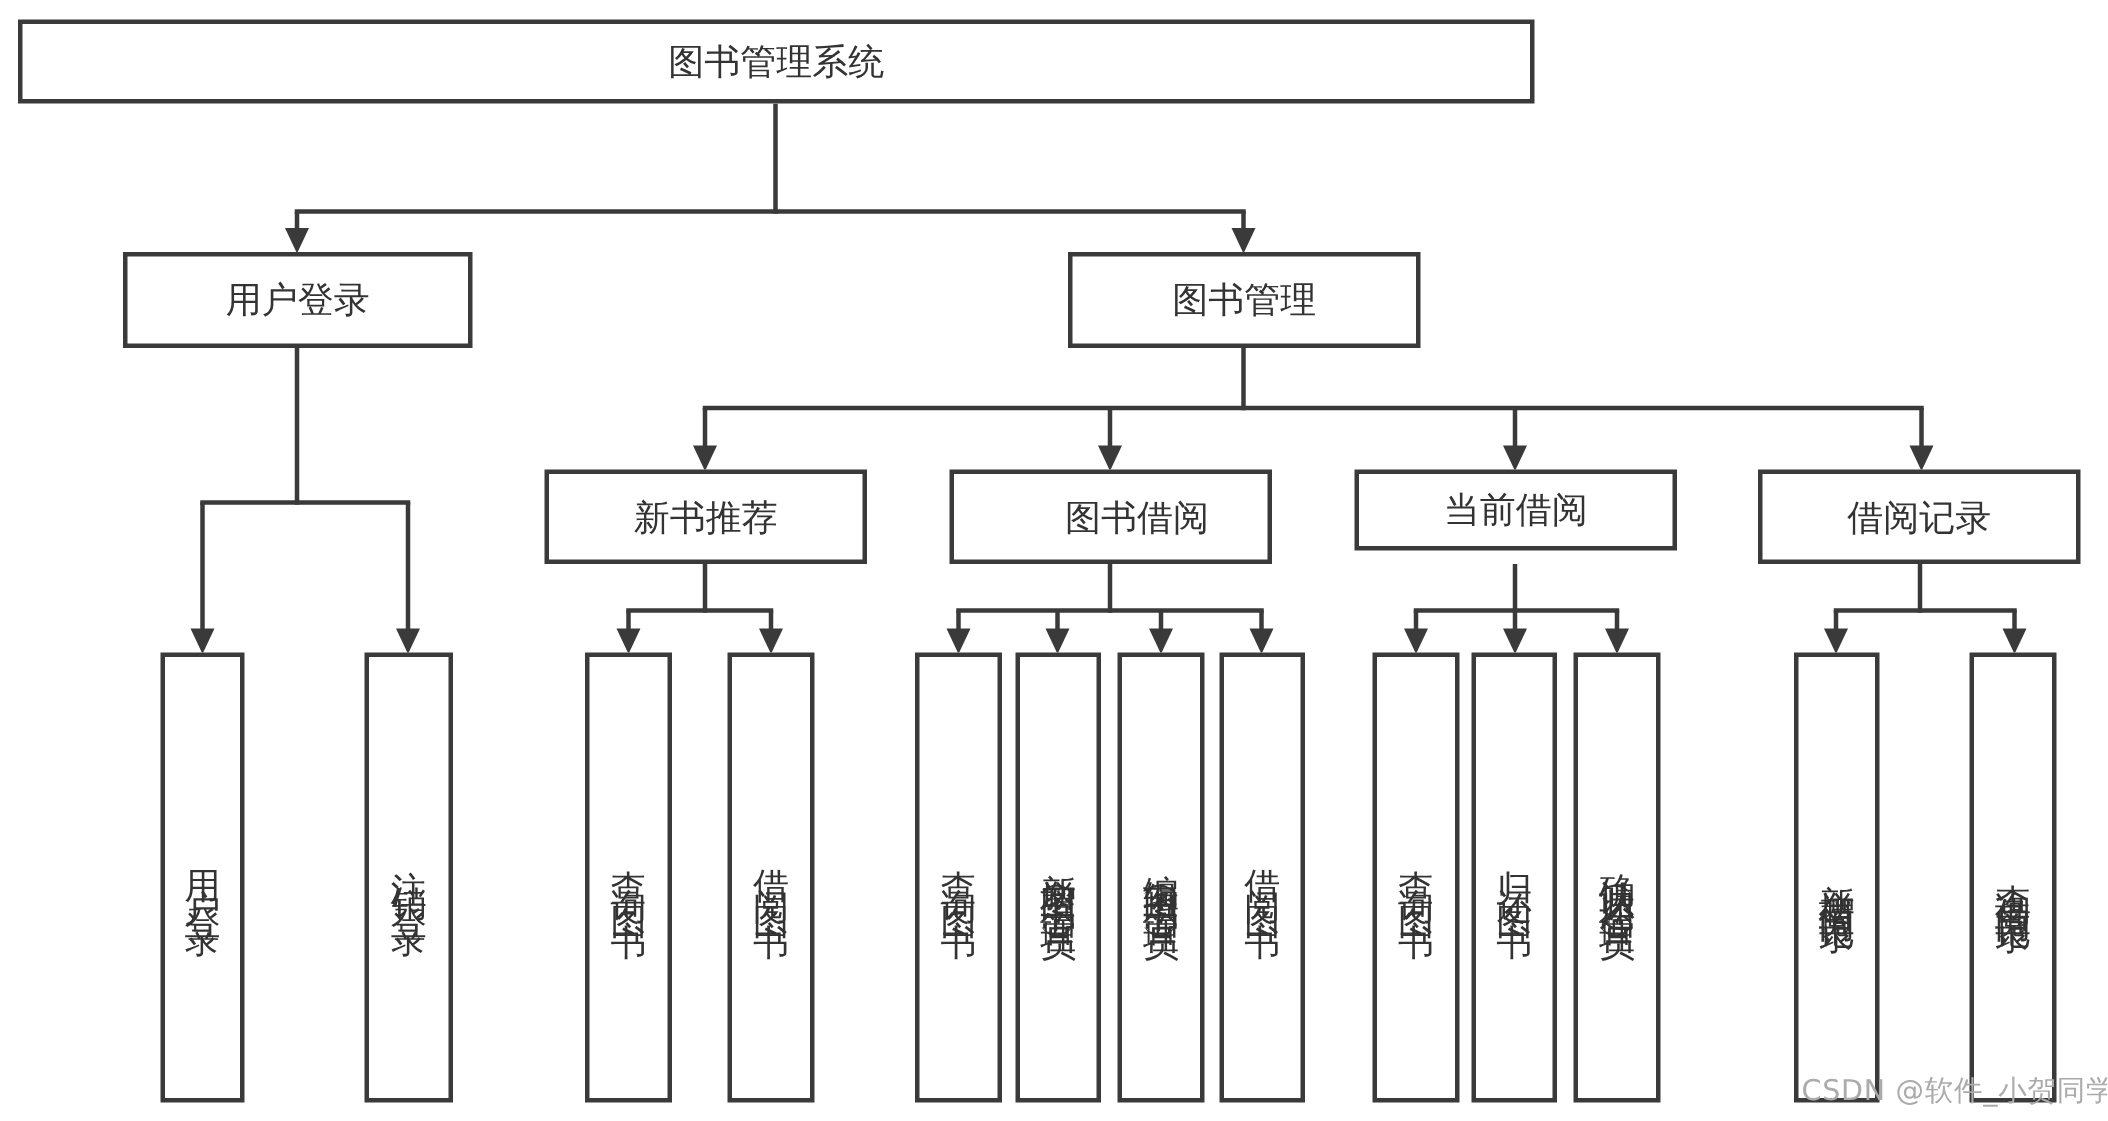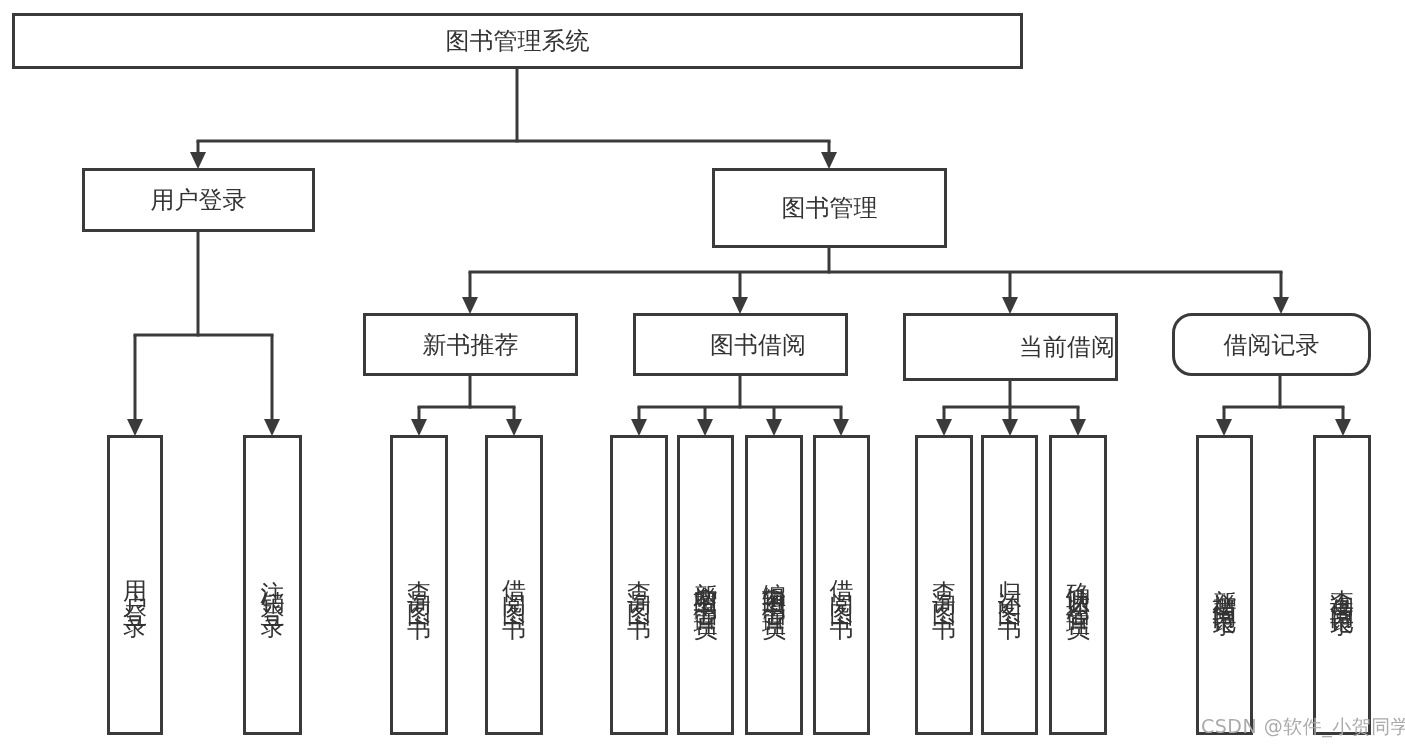--- a/index.html
+++ b/index.html
@@ -133,34 +133,34 @@
     <polygon points="1335,419 1351,419 1343,436"></polygon>
   </svg>
 
   <div class="node" style="left:12px; top:13px; width:1011px; height:56px;">
     <span class="hlabel">图书管理系统</span>
   </div>
 
   <div class="node" style="left:82px; top:168px; width:233px; height:64px;">
     <span class="hlabel">用户登录</span>
   </div>
-  <div class="node" style="left:712px; top:168px; width:235px; height:80px;">
+  <div class="node" style="left:712px; top:168px; width:235px; height:64px;">
     <span class="hlabel">图书管理</span>
   </div>
 
   <div class="node" style="left:363px; top:313px; width:215px; height:63px;">
     <span class="hlabel">新书推荐</span>
   </div>
   <div class="node" style="left:633px; top:313px; width:215px; height:63px;padding-left:35px;">
     <span class="hlabel">图书借阅</span>
   </div>
-  <div class="node" style="left:903px; top:313px; width:215px; height:68px;justify-content:flex-end;">
+  <div class="node" style="left:903px; top:313px; width:215px; height:54px;">
     <span class="hlabel">当前借阅</span>
   </div>
-  <div class="node" style="left:1172px; top:313px; width:199px; height:63px;border-radius:20px;">
+  <div class="node" style="left:1172px; top:313px; width:215px; height:63px;">
     <span class="hlabel">借阅记录</span>
   </div>
 
   <div class="node vnode" style="left:107px; width:56px;">
     <span class="vtext">用户登录</span>
   </div>
   <div class="node vnode" style="left:243px; width:59px;">
     <span class="vtext">注销登录</span>
   </div>
 

